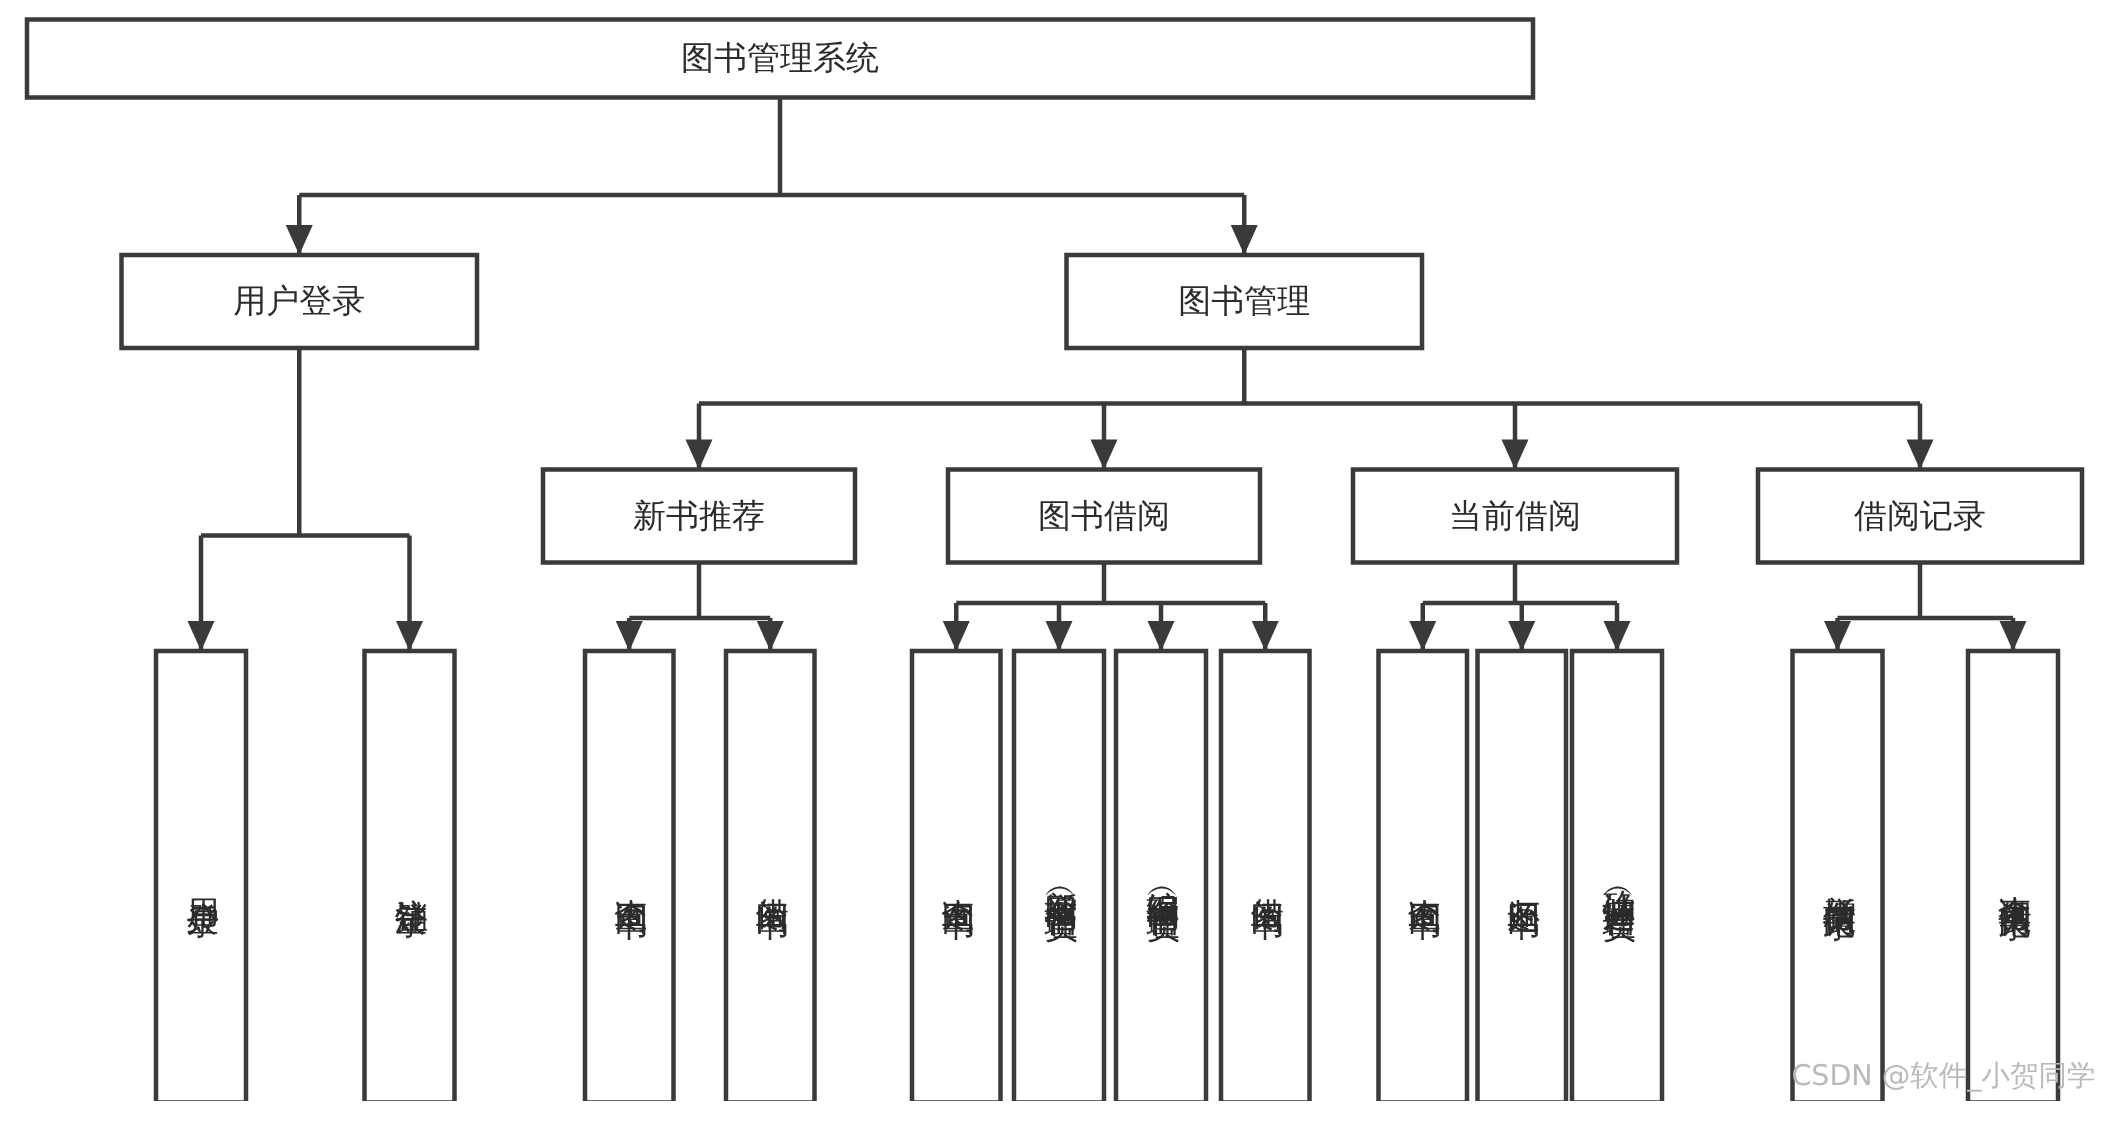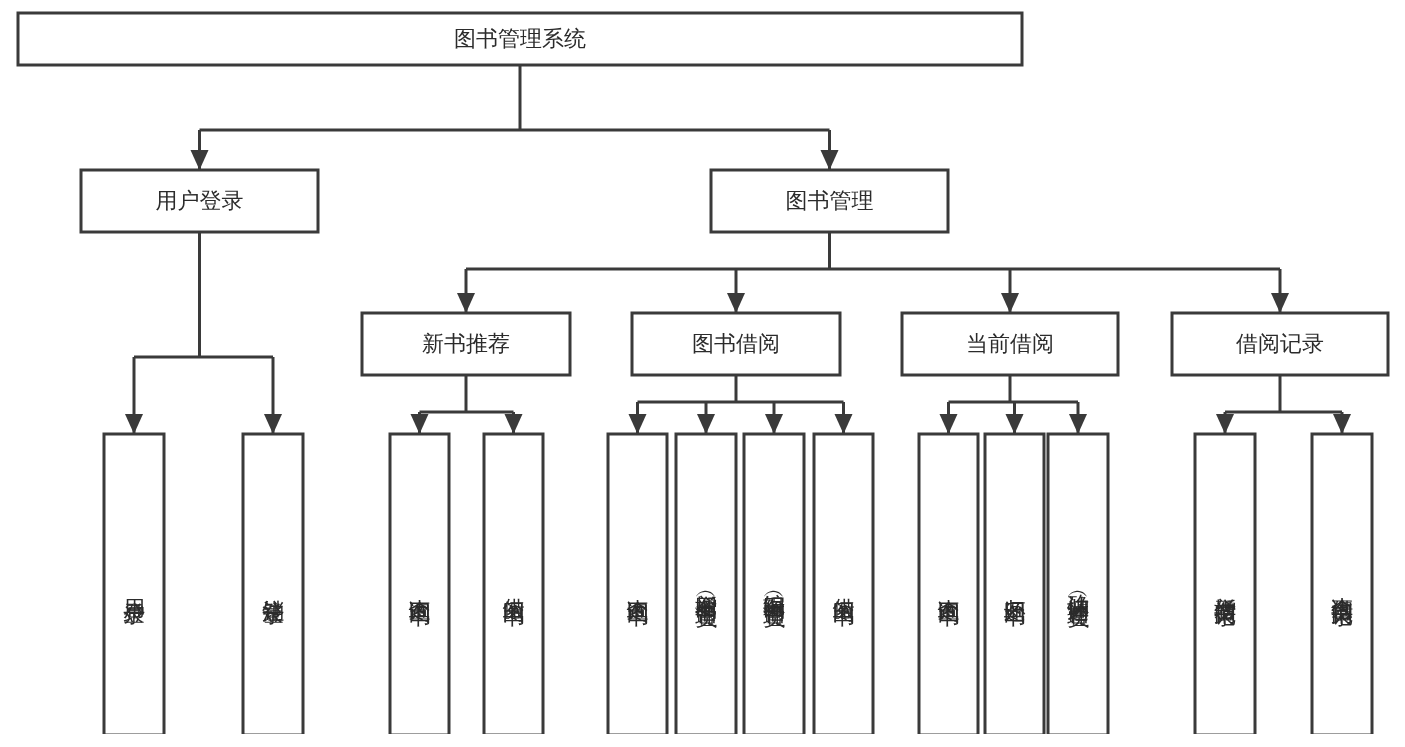--- a/index.html
+++ b/index.html
@@ -176,14 +176,15 @@
       <div class="node-label-v" style="left: 676px; top: 434px; width: 60px; height: 301px;">新增图书（管理员）</div>
       <div class="node-label-v" style="left: 744px; top: 434px; width: 60px; height: 301px;">编辑图书（管理员）</div>
       <div class="node-label-v" style="left: 814px; top: 434px; width: 59px; height: 301px;">借阅图书</div>
       <div class="node-label-v" style="left: 919px; top: 434px; width: 59px; height: 301px;">查询图书</div>
       <div class="node-label-v" style="left: 985px; top: 434px; width: 59px; height: 301px;">归还图书</div>
       <div class="node-label-v" style="left: 1048px; top: 434px; width: 60px; height: 301px;">确认归还（管理员）</div>
       <div class="node-label-v" style="left: 1195px; top: 434px; width: 60px; height: 301px;">新增借阅记录</div>
       <div class="node-label-v" style="left: 1312px; top: 434px; width: 60px; height: 301px;">查询借阅记录</div>
     </div>
 
+  <div class="watermark">CSDN @软件_小贺同学</div>
 
 </div>
 
 </body></html>

